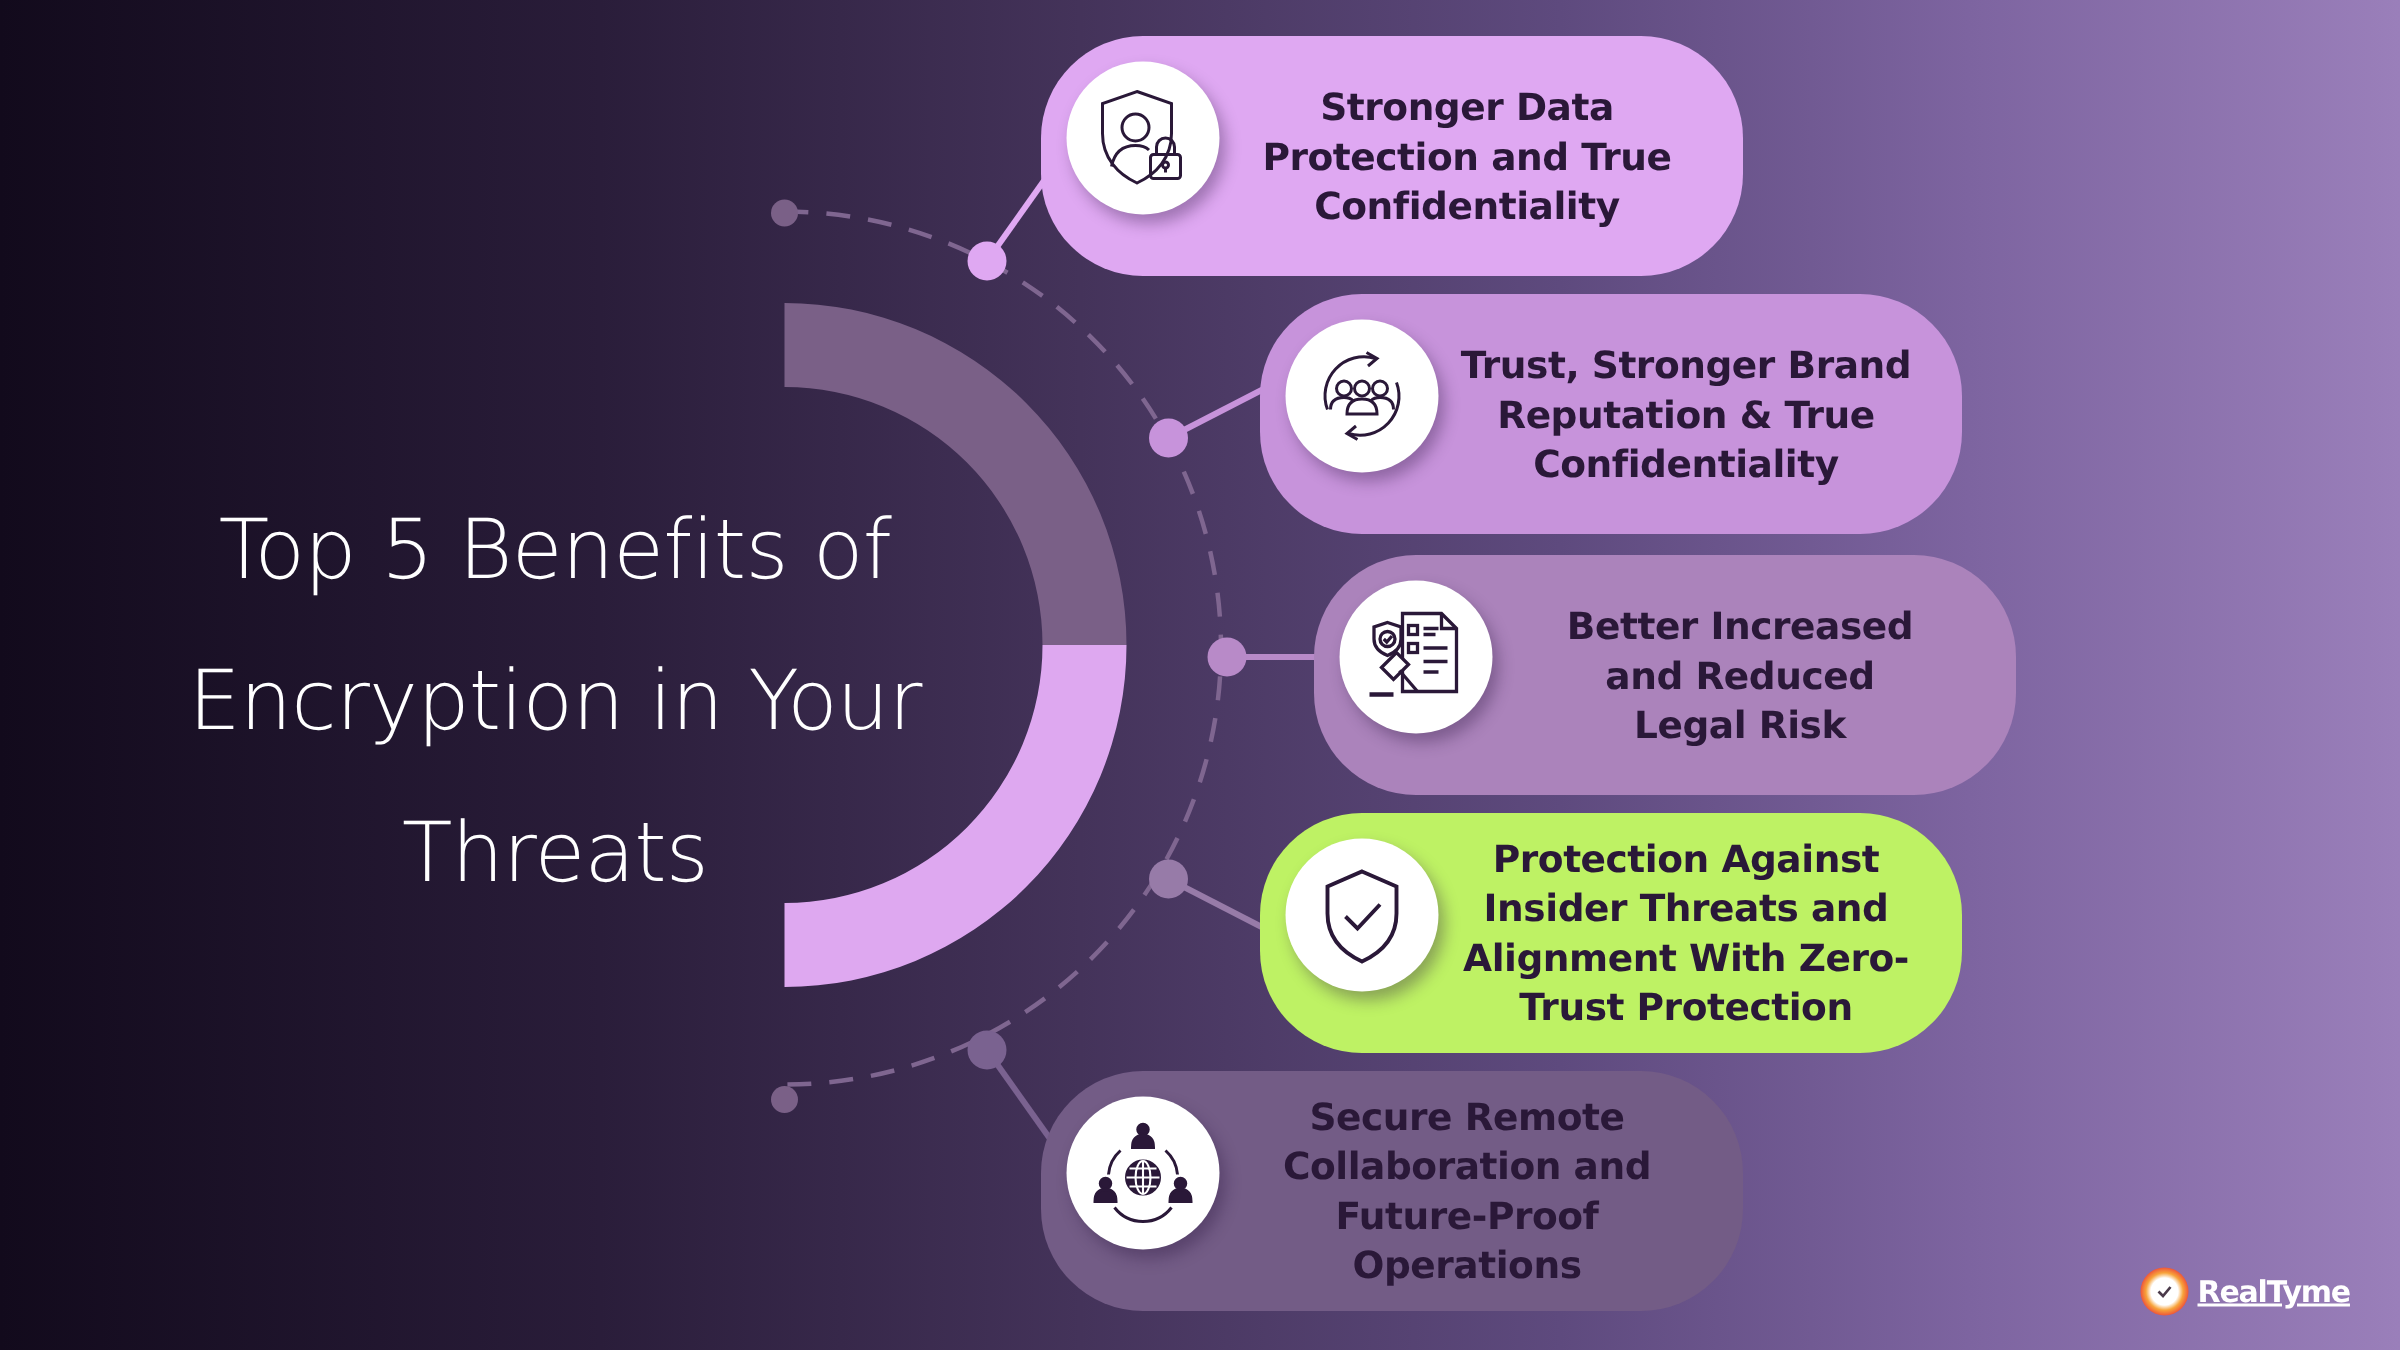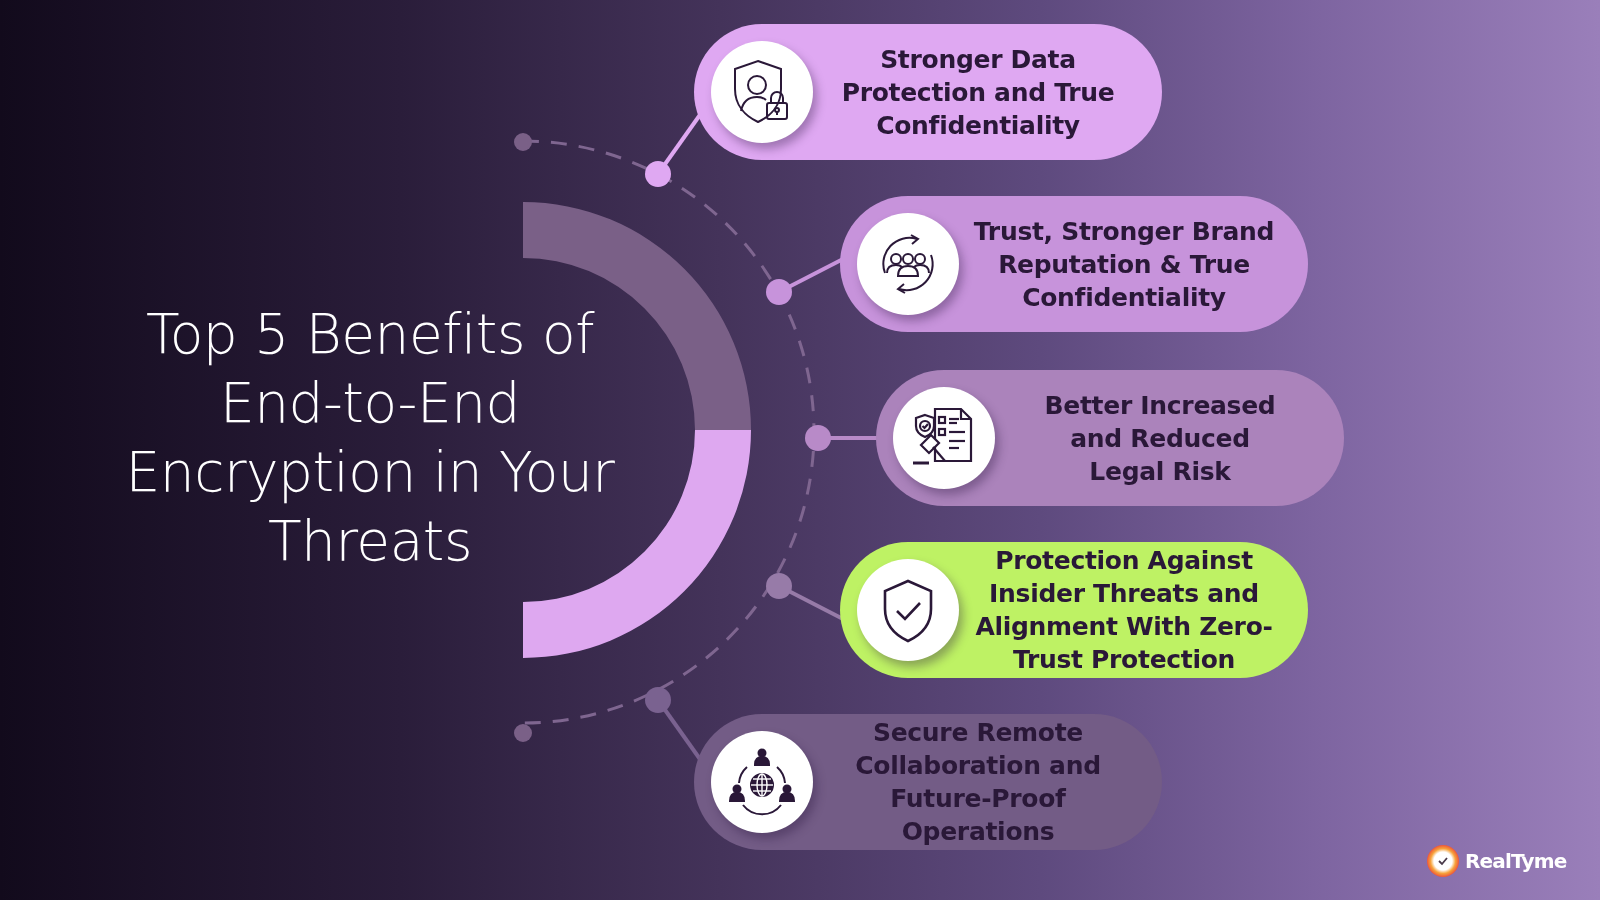--- a/index.html
+++ b/index.html
@@ -15,24 +15,24 @@
     position: absolute;
     left: 100px; top: 300px; width: 540px;
     text-align: center;
     color: #ffffff;
     font-family: "DejaVu Sans", sans-serif;
     font-weight: 200;
     font-size: 55px;
     line-height: 69px;
     letter-spacing: -0.5px;
   }
-  .title span { display: block; white-space: nowrap; }
+  .title span { display: block; white-space: nowrap; margin-top: 32px; }
   .pill {
     position: absolute;
-    height: 136px;
+    height: 160px;
     border-radius: 68px;
     display: flex;
     align-items: center;
   }
   .pill .icon-circle {
     position: absolute;
     left: 17px; top: 17px;
     width: 102px; height: 102px;
     border-radius: 50%;
     background: #ffffff;
@@ -64,20 +64,21 @@
     display: flex; align-items: center; justify-content: center;
     position: relative;
   }
   .logo .mark svg { width: 14px; height: 14px; }
   .logo .name {
     color: #ffffff;
     font-family: "DejaVu Sans", sans-serif;
     font-weight: bold;
     font-size: 20px;
     letter-spacing: -0.8px;
+    text-decoration: underline;
   }
 </style>
 </head>
 <body>
 
 <div class="canvas">
 
   <svg class="deco" viewBox="0 0 1600 900">
 
     <path d="M 523 202 A 228 228 0 0 1 751 430 L 695 430 A 172 172 0 0 0 523 258 Z" fill="#7a6087"></path>
@@ -100,21 +101,20 @@
 
     <line x1="779" y1="586" x2="845" y2="620" stroke="#977ba8" stroke-width="4"></line>
     <circle cx="779" cy="586" r="13" fill="#977ba8"></circle>
 
     <line x1="658" y1="700" x2="702" y2="762" stroke="#7a6290" stroke-width="4"></line>
     <circle cx="658" cy="700" r="13" fill="#7a6290"></circle>
   </svg>
 
   <div class="title">
     <span>Top 5 Benefits of</span>
-    <span>End-to-End</span>
     <span>Encryption in Your</span>
     <span>Threats</span>
   </div>
 
   <div class="pill" style="left:694px; top:24px; width:468px; background:#dfa8f2;">
     <div class="icon-circle">
       <svg viewBox="0 0 74 74" fill="none" stroke="#2a1838" stroke-width="2">
         <path d="M33 6 L56 14 V34 C56 50 46 61 33 67 C20 61 10 50 10 34 V14 Z"></path>
         <circle cx="32" cy="30" r="9"></circle>
         <path d="M16 56 C18 46 24 42 32 42 C36 42 39 43 41 45"></path>

